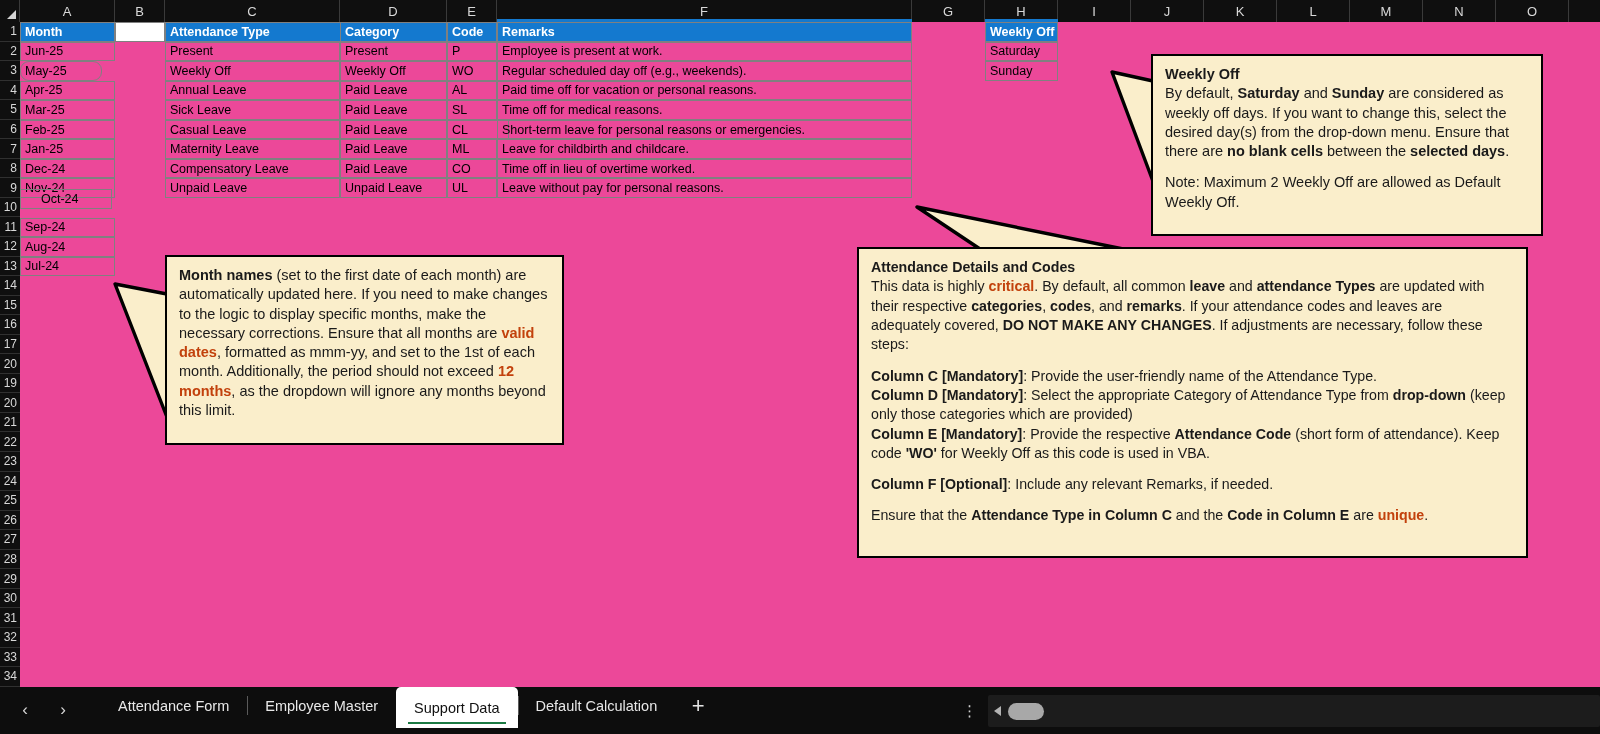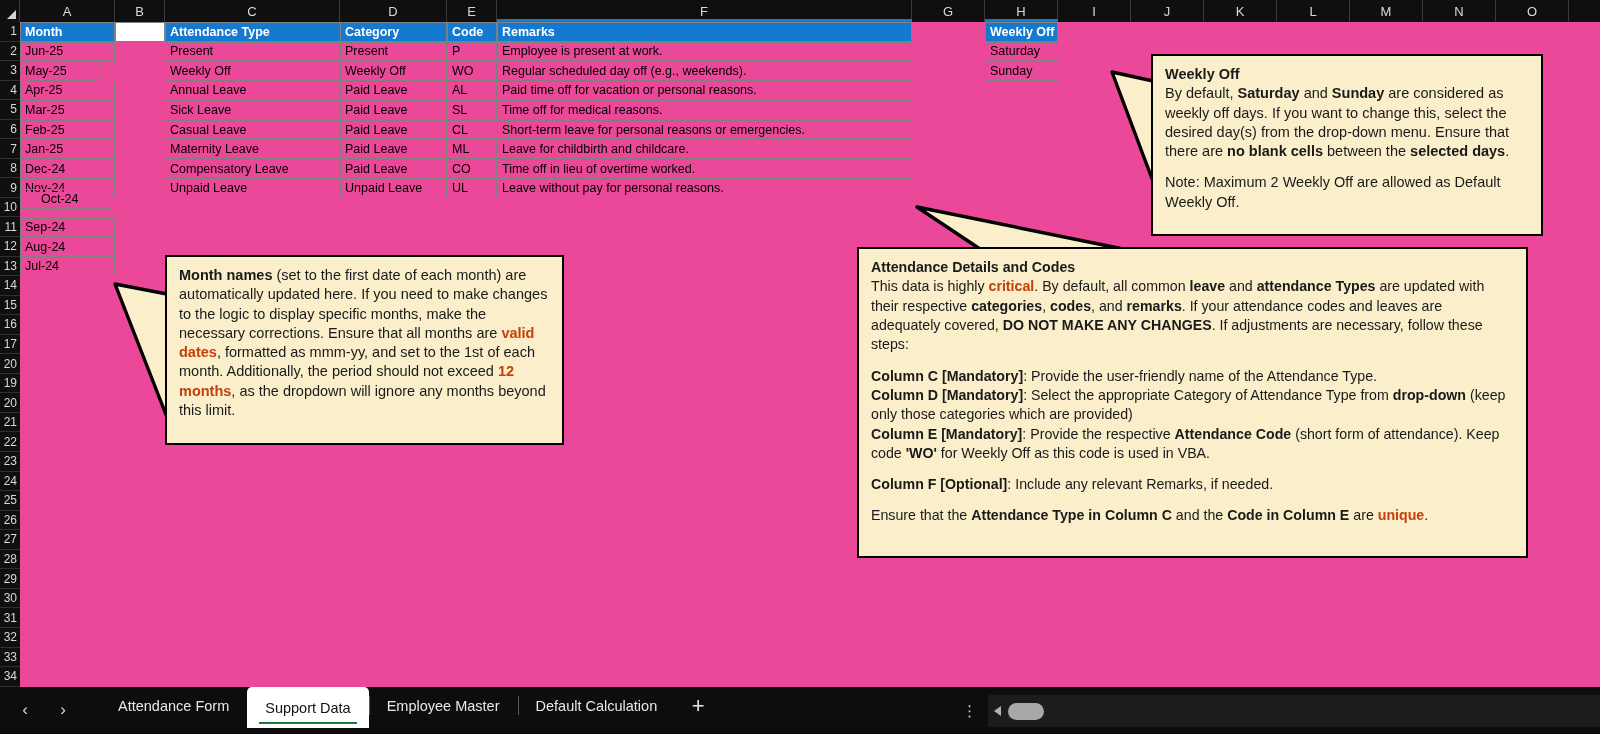--- a/index.html
+++ b/index.html
@@ -275,26 +275,26 @@
 
   <div class="bottom">
     <div class="navbtns">
       <div class="navbtn">‹</div>
       <div class="navbtn">›</div>
     </div>
     <div class="tabs" id="tabs">
         <div class="tab">
           <span>Attendance Form</span>
         </div>
+        <div class="tab">
+          <span>Employee Master</span>
+        </div>
         <div class="tab active">
           <span>Support Data</span>
           <span class="ul"></span>
-        </div>
-        <div class="tab">
-          <span>Employee Master</span>
         </div>
         <div class="tab">
           <span>Default Calculation</span>
         </div>
         <div class="plusbtn">+</div>
       </div>
     <div class="dots">⋮</div>
   </div>
   <div class="hscroll">
     <div class="hs-arrow"></div>

